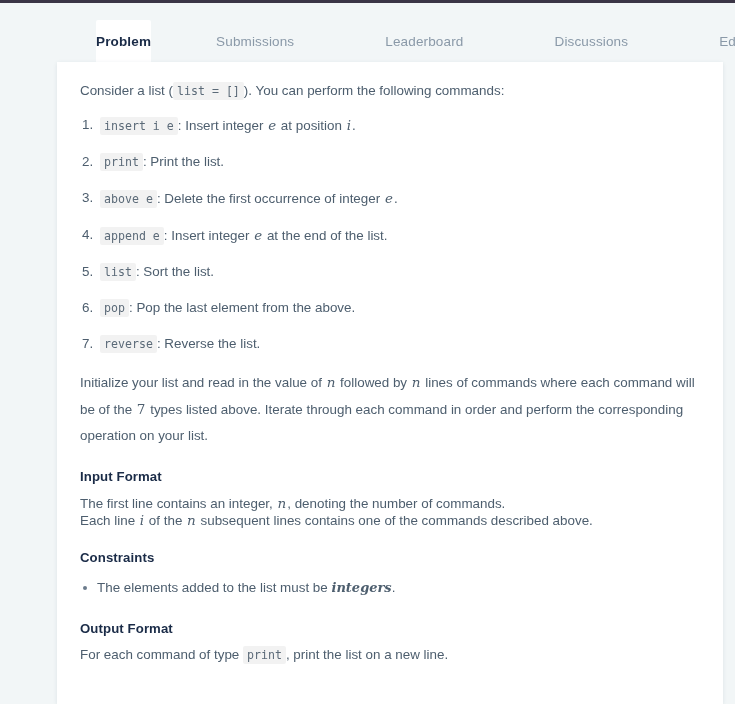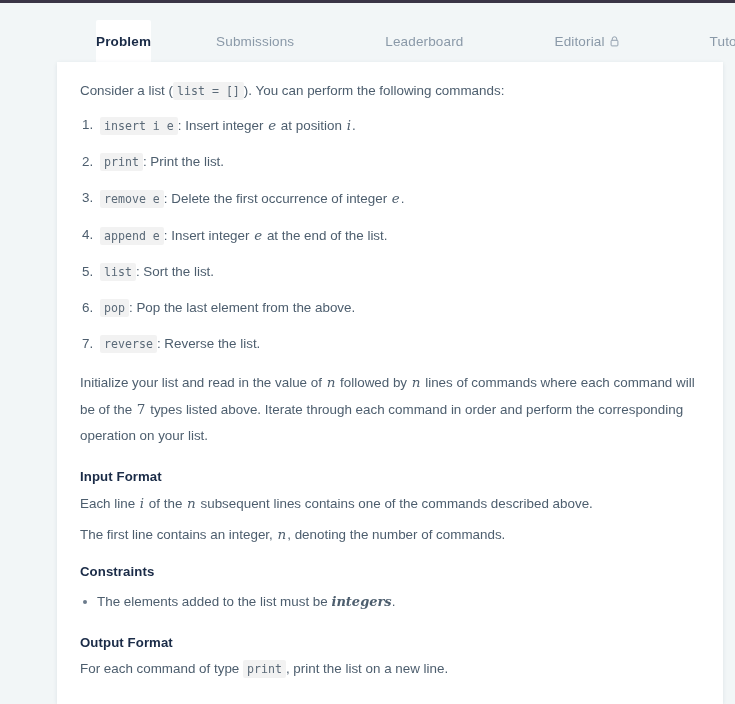--- a/index.html
+++ b/index.html
@@ -193,20 +193,23 @@
   <div class="tab inactive">
     <span>Submissions</span>
   </div>
   <div class="tab-sep"></div>
 
   <div class="tab inactive">
     <span>Leaderboard</span>
   </div>
   <div class="tab-sep"></div>
 
+  <div class="tab inactive">
+    <span>Discussions</span>
+  </div>
   <div class="tab-sep"></div>
 
   <div class="tab inactive">
     <span>Editorial</span>
     <span class="lock-icon">
       <svg width="9" height="11" viewBox="0 0 9 11">
         <path d="M2.2 4.3V3.1a2.3 2.3 0 0 1 4.6 0v1.2" fill="none" stroke="#8a99a8" stroke-width="0.9"></path>
         <rect x="1.1" y="4.3" width="6.8" height="5.6" rx="0.8" fill="none" stroke="#8a99a8" stroke-width="0.9"></rect>
       </svg>
     </span>
@@ -222,38 +225,38 @@
   <div id="problem-body">
 
     <p class="para"><span>Consider a list (</span><code class="inline">list = []</code><span>). You can perform the following commands:</span></p>
 
     <ol class="cmd-list">
 
       <li><span class="num">1.</span><code class="inline">insert i e</code><span>: Insert integer </span><span class="math">e</span><span> at position </span><span class="math">i</span><span>.</span></li>
 
       <li><span class="num">2.</span><code class="inline">print</code><span>: Print the list.</span></li>
 
-      <li><span class="num">3.</span><code class="inline">remove e</code><span>: Delete the first occurrence of integer </span><span class="math">e</span><span>.</span></li>
+      <li><span class="num">3.</span><code class="inline">above e</code><span>: Delete the first occurrence of integer </span><span class="math">e</span><span>.</span></li>
 
       <li><span class="num">4.</span><code class="inline">append e</code><span>: Insert integer </span><span class="math">e</span><span> at the end of the list.</span></li>
 
       <li><span class="num">5.</span><code class="inline">list</code><span>: Sort the list.</span></li>
 
       <li><span class="num">6.</span><code class="inline">pop</code><span>: Pop the last element from the above.</span></li>
 
       <li><span class="num">7.</span><code class="inline">reverse</code><span>: Reverse the list.</span></li>
     </ol>
 
     <p class="para flow"><span>Initialize your list and read in the value of </span><span class="math">n</span><span> followed by </span><span class="math">n</span><span> lines of commands where each command will be of the </span><span class="math num">7</span><span> types listed above. Iterate through each command in order and perform the corresponding operation on your list.</span></p>
 
     <h3 class="section-heading first">Input Format</h3>
 
+    <p class="para tight"><span>The first line contains an integer, </span><span class="math">n</span><span>, denoting the number of commands.</span></p>
+
     <p class="para"><span>Each line </span><span class="math">i</span><span> of the </span><span class="math">n</span><span> subsequent lines contains one of the commands described above.</span></p>
-
-    <p class="para tight"><span>The first line contains an integer, </span><span class="math">n</span><span>, denoting the number of commands.</span></p>
 
     <h3 class="section-heading">Constraints</h3>
 
     <ul class="bullets">
       <li><span>The elements added to the list must be </span><em class="emph">integers</em><span>.</span></li>
     </ul>
 
     <h3 class="section-heading">Output Format</h3>
 
     <p class="para"><span>For each command of type </span><code class="inline">print</code><span>, print the list on a new line.</span></p>

